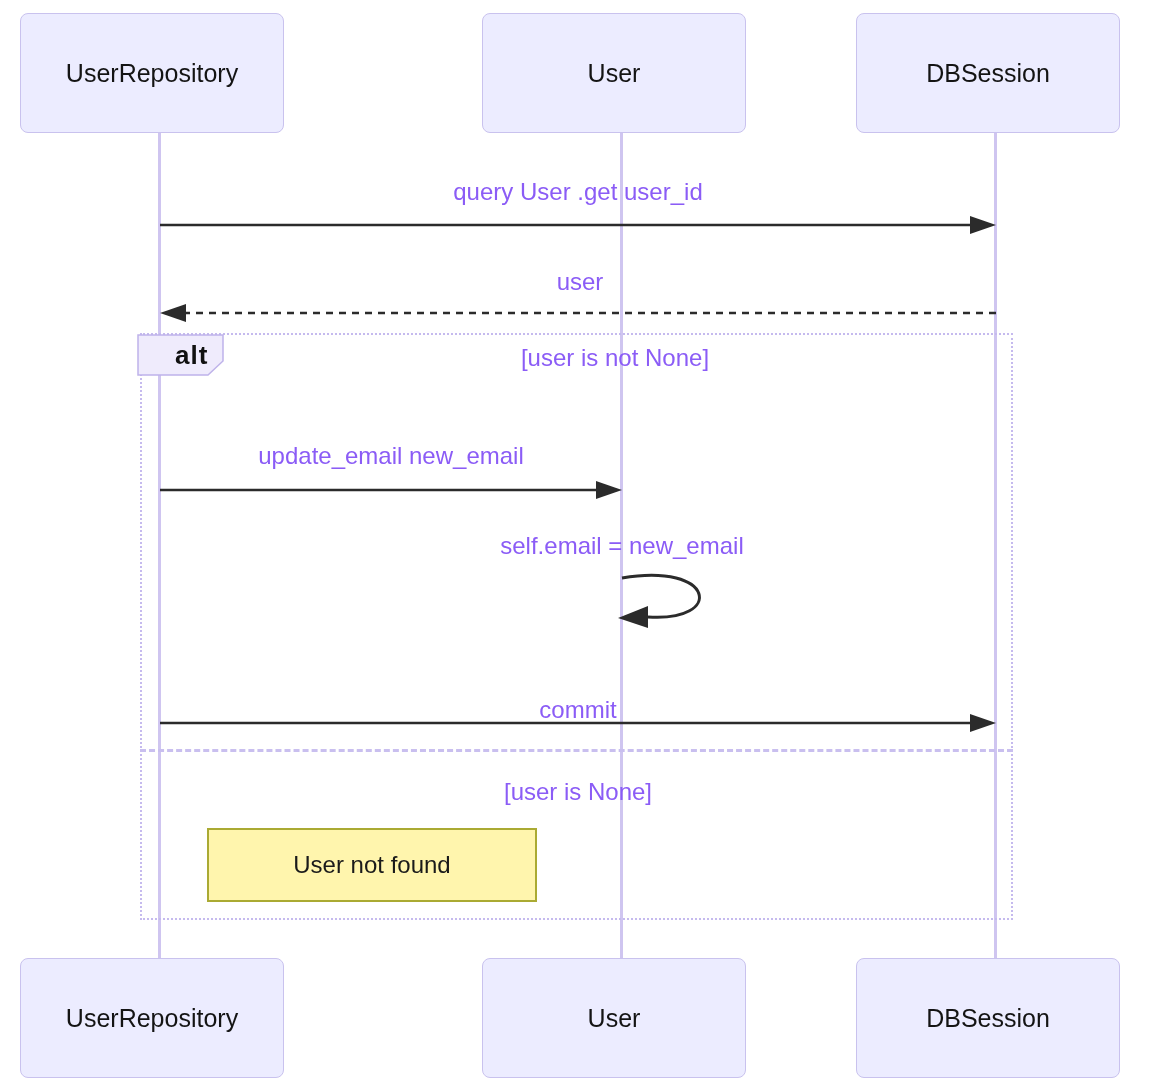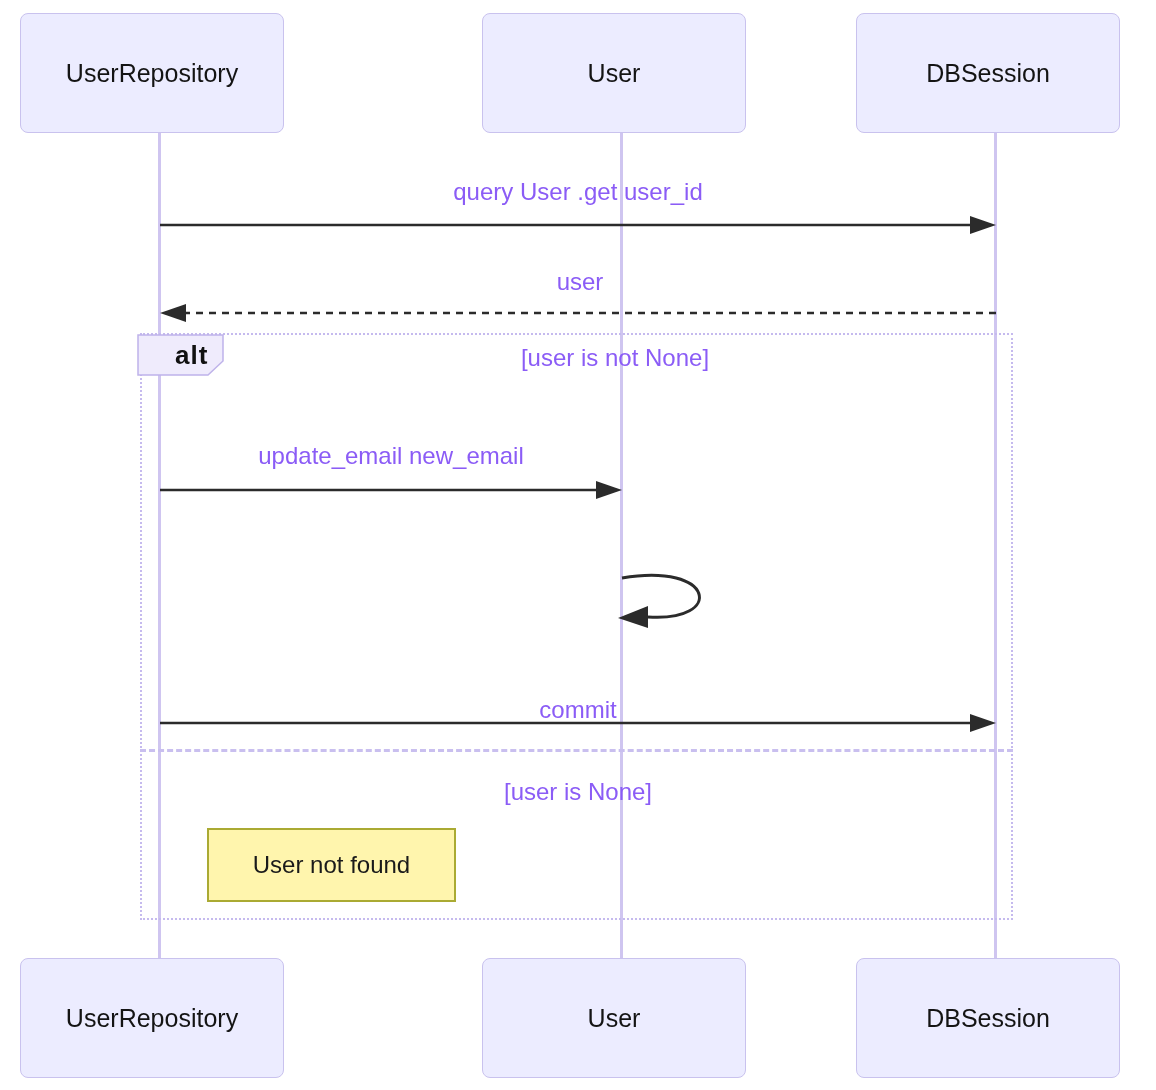--- a/index.html
+++ b/index.html
@@ -99,21 +99,21 @@
     position: absolute;
     left: 0;
     top: 0;
     z-index: 3;
   }
   
   .note-box {
     position: absolute;
     left: 207px;
     top: 828px;
-    width: 249px;
+    width: 330px;
     height: 74px;
     background: #FFF5AD;
     border: 2px solid #AAAA33;
     box-sizing: border-box;
     display: flex;
     align-items: center;
     justify-content: center;
     font-size: 24px;
     color: #1a1a1a;
     z-index: 4;
@@ -151,20 +151,21 @@
     <polygon points="618,618 648,606 648,628" fill="#2b2b2b"></polygon>
     
     <line x1="160" y1="723" x2="972" y2="723" stroke="#2b2b2b" stroke-width="2.5"></line>
     <polygon points="996,723 970,714 970,732" fill="#2b2b2b"></polygon>
   </svg>
 
   <div class="msg-label" style="left:578px; top:192px;">query User .get user_id</div>
   <div class="msg-label" style="left:580px; top:282px;">user</div>
   <div class="msg-label" style="left:615px; top:358px;">[user is not None]</div>
   <div class="msg-label" style="left:391px; top:456px;">update_email new_email</div>
+  <div class="msg-label" style="left:622px; top:546px;">self.email = new_email</div>
   <div class="msg-label" style="left:578px; top:710px;">commit</div>
   <div class="msg-label" style="left:578px; top:778px;margin-top:14px;">[user is None]</div>
 
   <div class="note-box">
     <span>User not found</span>
   </div>
 
   <div class="actor-box actor-top actor-col-0">
     <span>UserRepository</span>
   </div>

